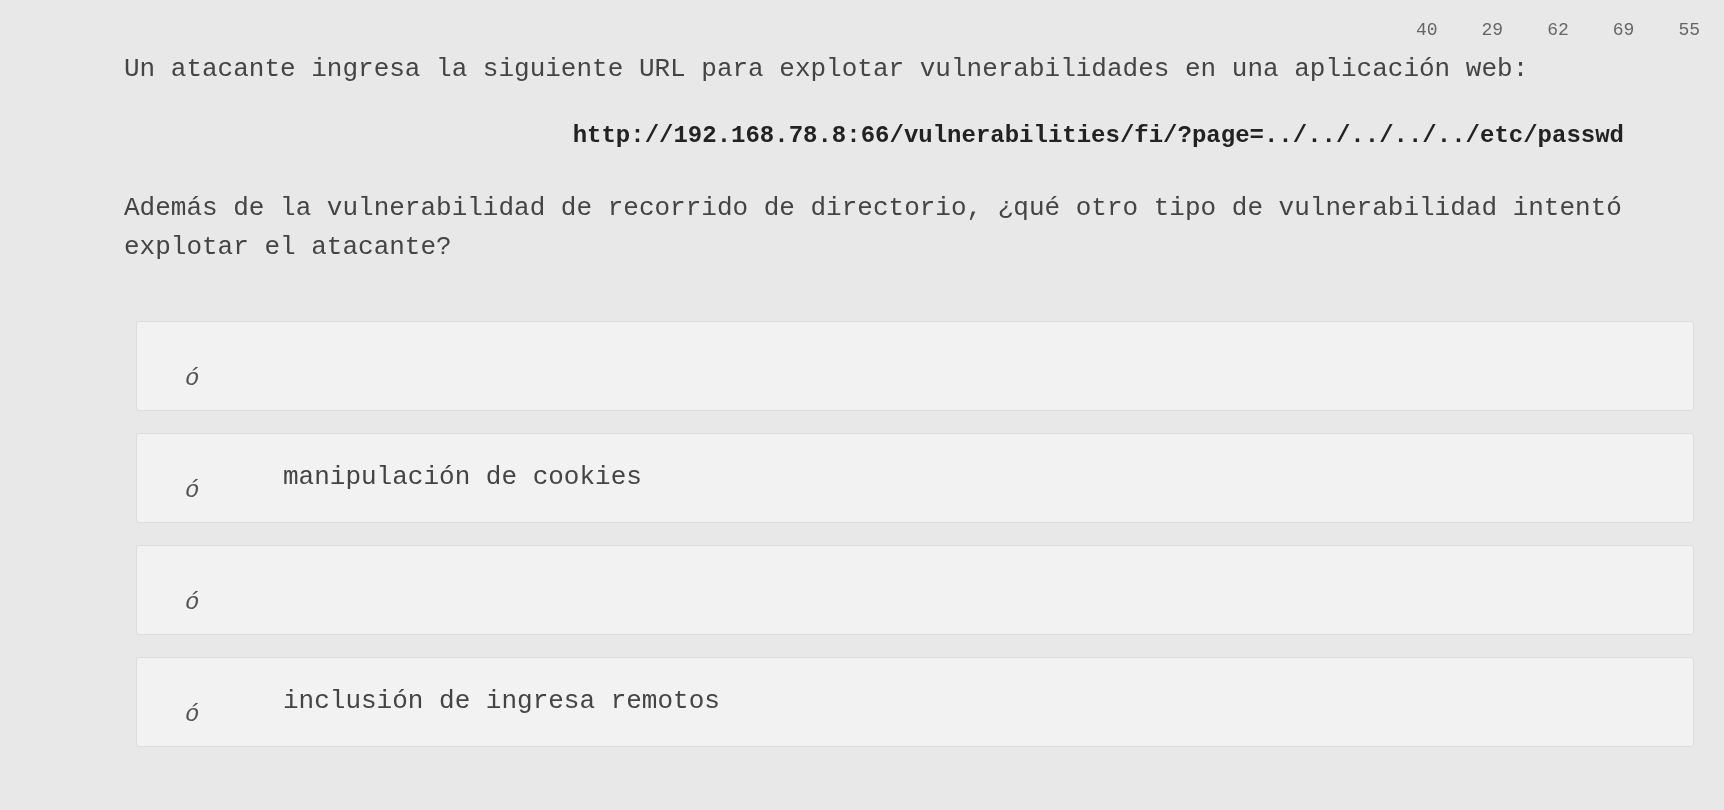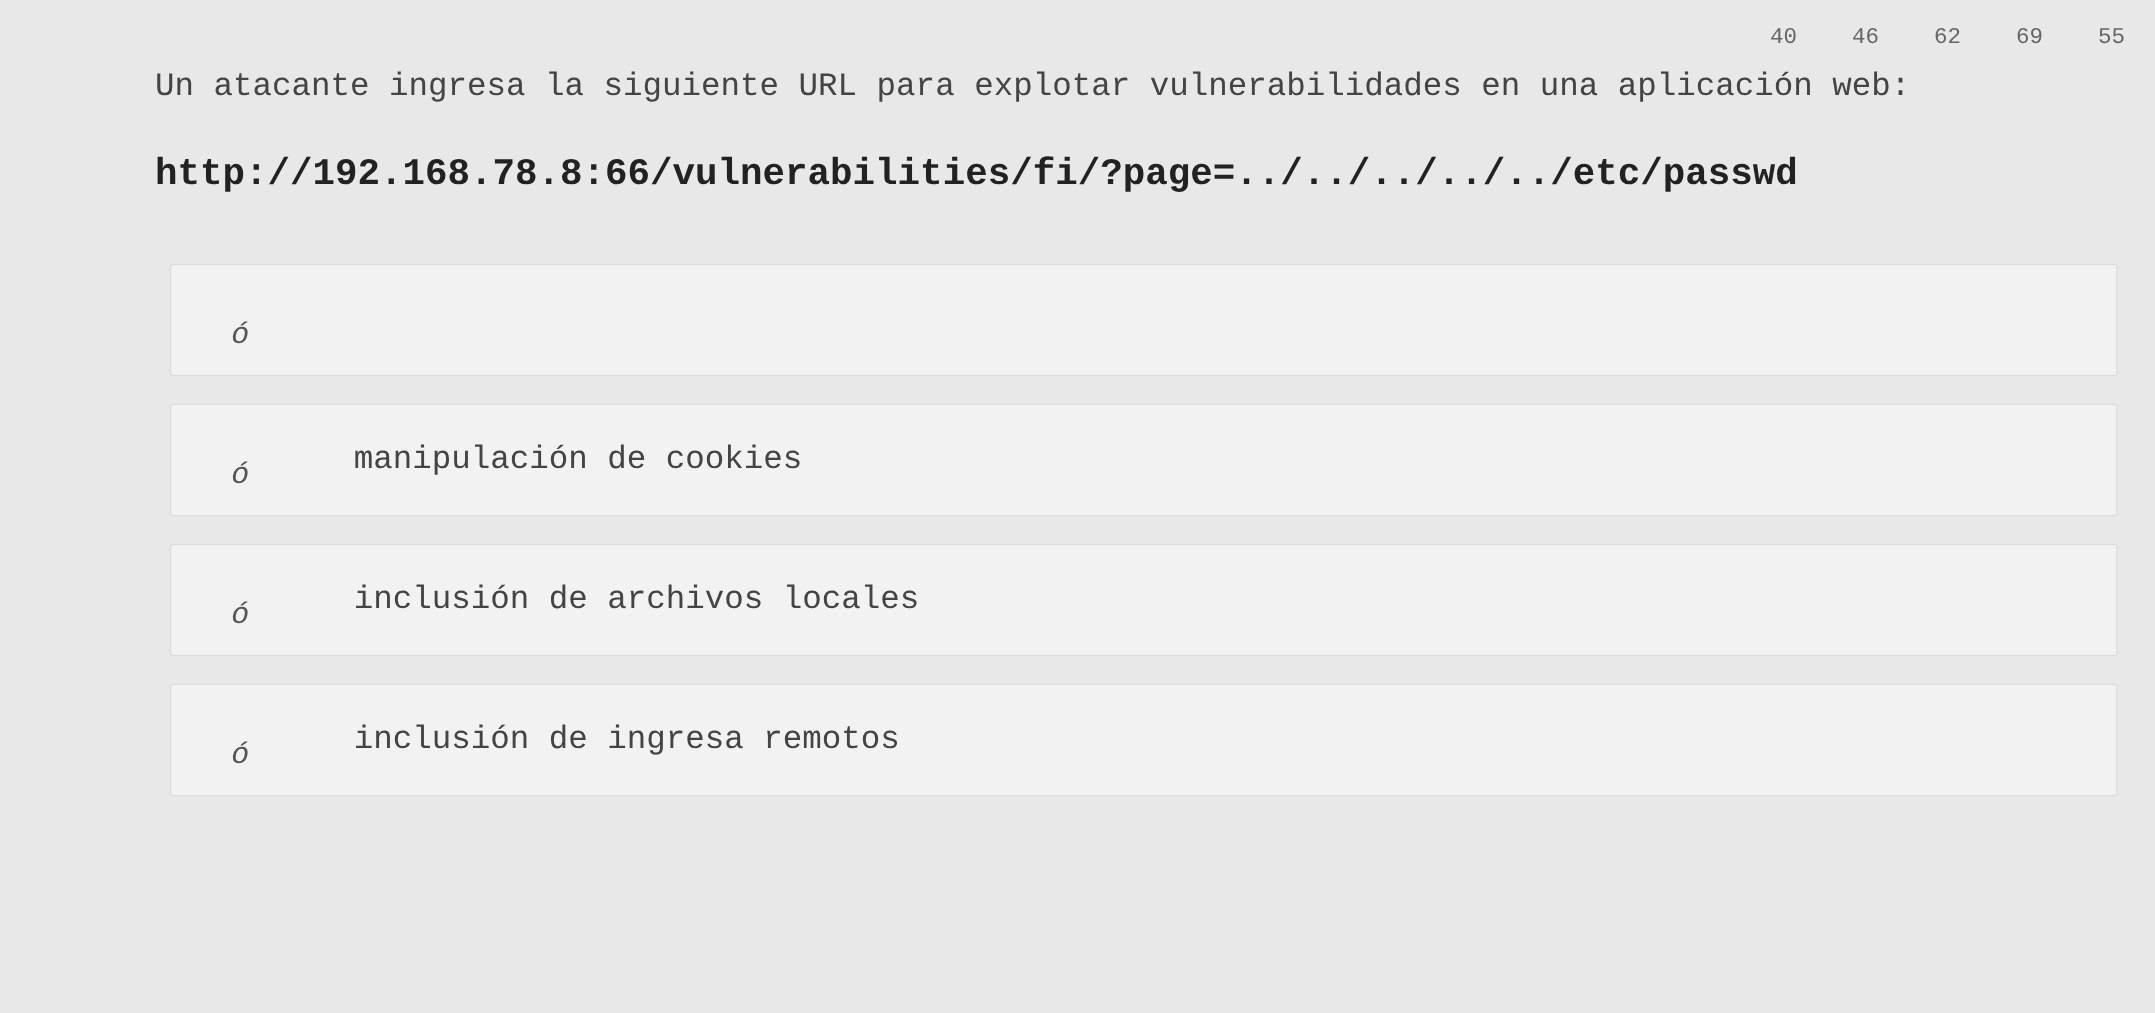--- a/index.html
+++ b/index.html
@@ -30,25 +30,26 @@
     .question-area {
       padding: 0 100px 10px 108px;
     }
     .question-text {
       font-size: 26px;
       color: #444;
       line-height: 1.5;
       margin-bottom: 30px;
     }
     .url-text {
-      font-size: 30px;
+      font-size: 24px;
       font-weight: bold;
       color: #222;
       margin-bottom: 36px;
       line-height: 1.4;
+      text-align: right;
     }
     .question-followup {
       font-size: 26px;
       color: #444;
       line-height: 1.5;
       margin-bottom: 40px;
     }
     .options {
       padding: 0 30px 0 120px;
     }
@@ -77,45 +78,45 @@
       color: #444;
       padding-left: 92px;
       padding-top: 2px;
     }
   </style>
 </head>
 <body>
 
 <div class="top-nav">
   <span>40</span>
-  <span>46</span>
+  <span>29</span>
   <span>62</span>
   <span>69</span>
   <span>55</span>
 </div>
 
 <div class="question-area">
   <p class="question-text">Un atacante ingresa la siguiente URL para explotar vulnerabilidades en una aplicación web:</p>
   <p class="url-text">http://192.168.78.8:66/vulnerabilities/fi/?page=../../../../../etc/passwd</p>
+  <p class="question-followup">Además de la vulnerabilidad de recorrido de directorio, ¿qué otro tipo de vulnerabilidad intentó explotar el atacante?</p>
 </div>
 
 <div class="options">
 
   <div class="option-item">
     <span class="radio-holder">ó</span>
   </div>
 
   <div class="option-item">
     <span class="radio-holder">ó</span>
     <span class="option-label">manipulación de cookies</span>
   </div>
 
   <div class="option-item">
     <span class="radio-holder">ó</span>
-    <span class="option-label">inclusión de archivos locales</span>
   </div>
 
   <div class="option-item">
     <span class="radio-holder">ó</span>
     <span class="option-label">inclusión de ingresa remotos</span>
   </div>
 
 </div>
 
 </body></html>

